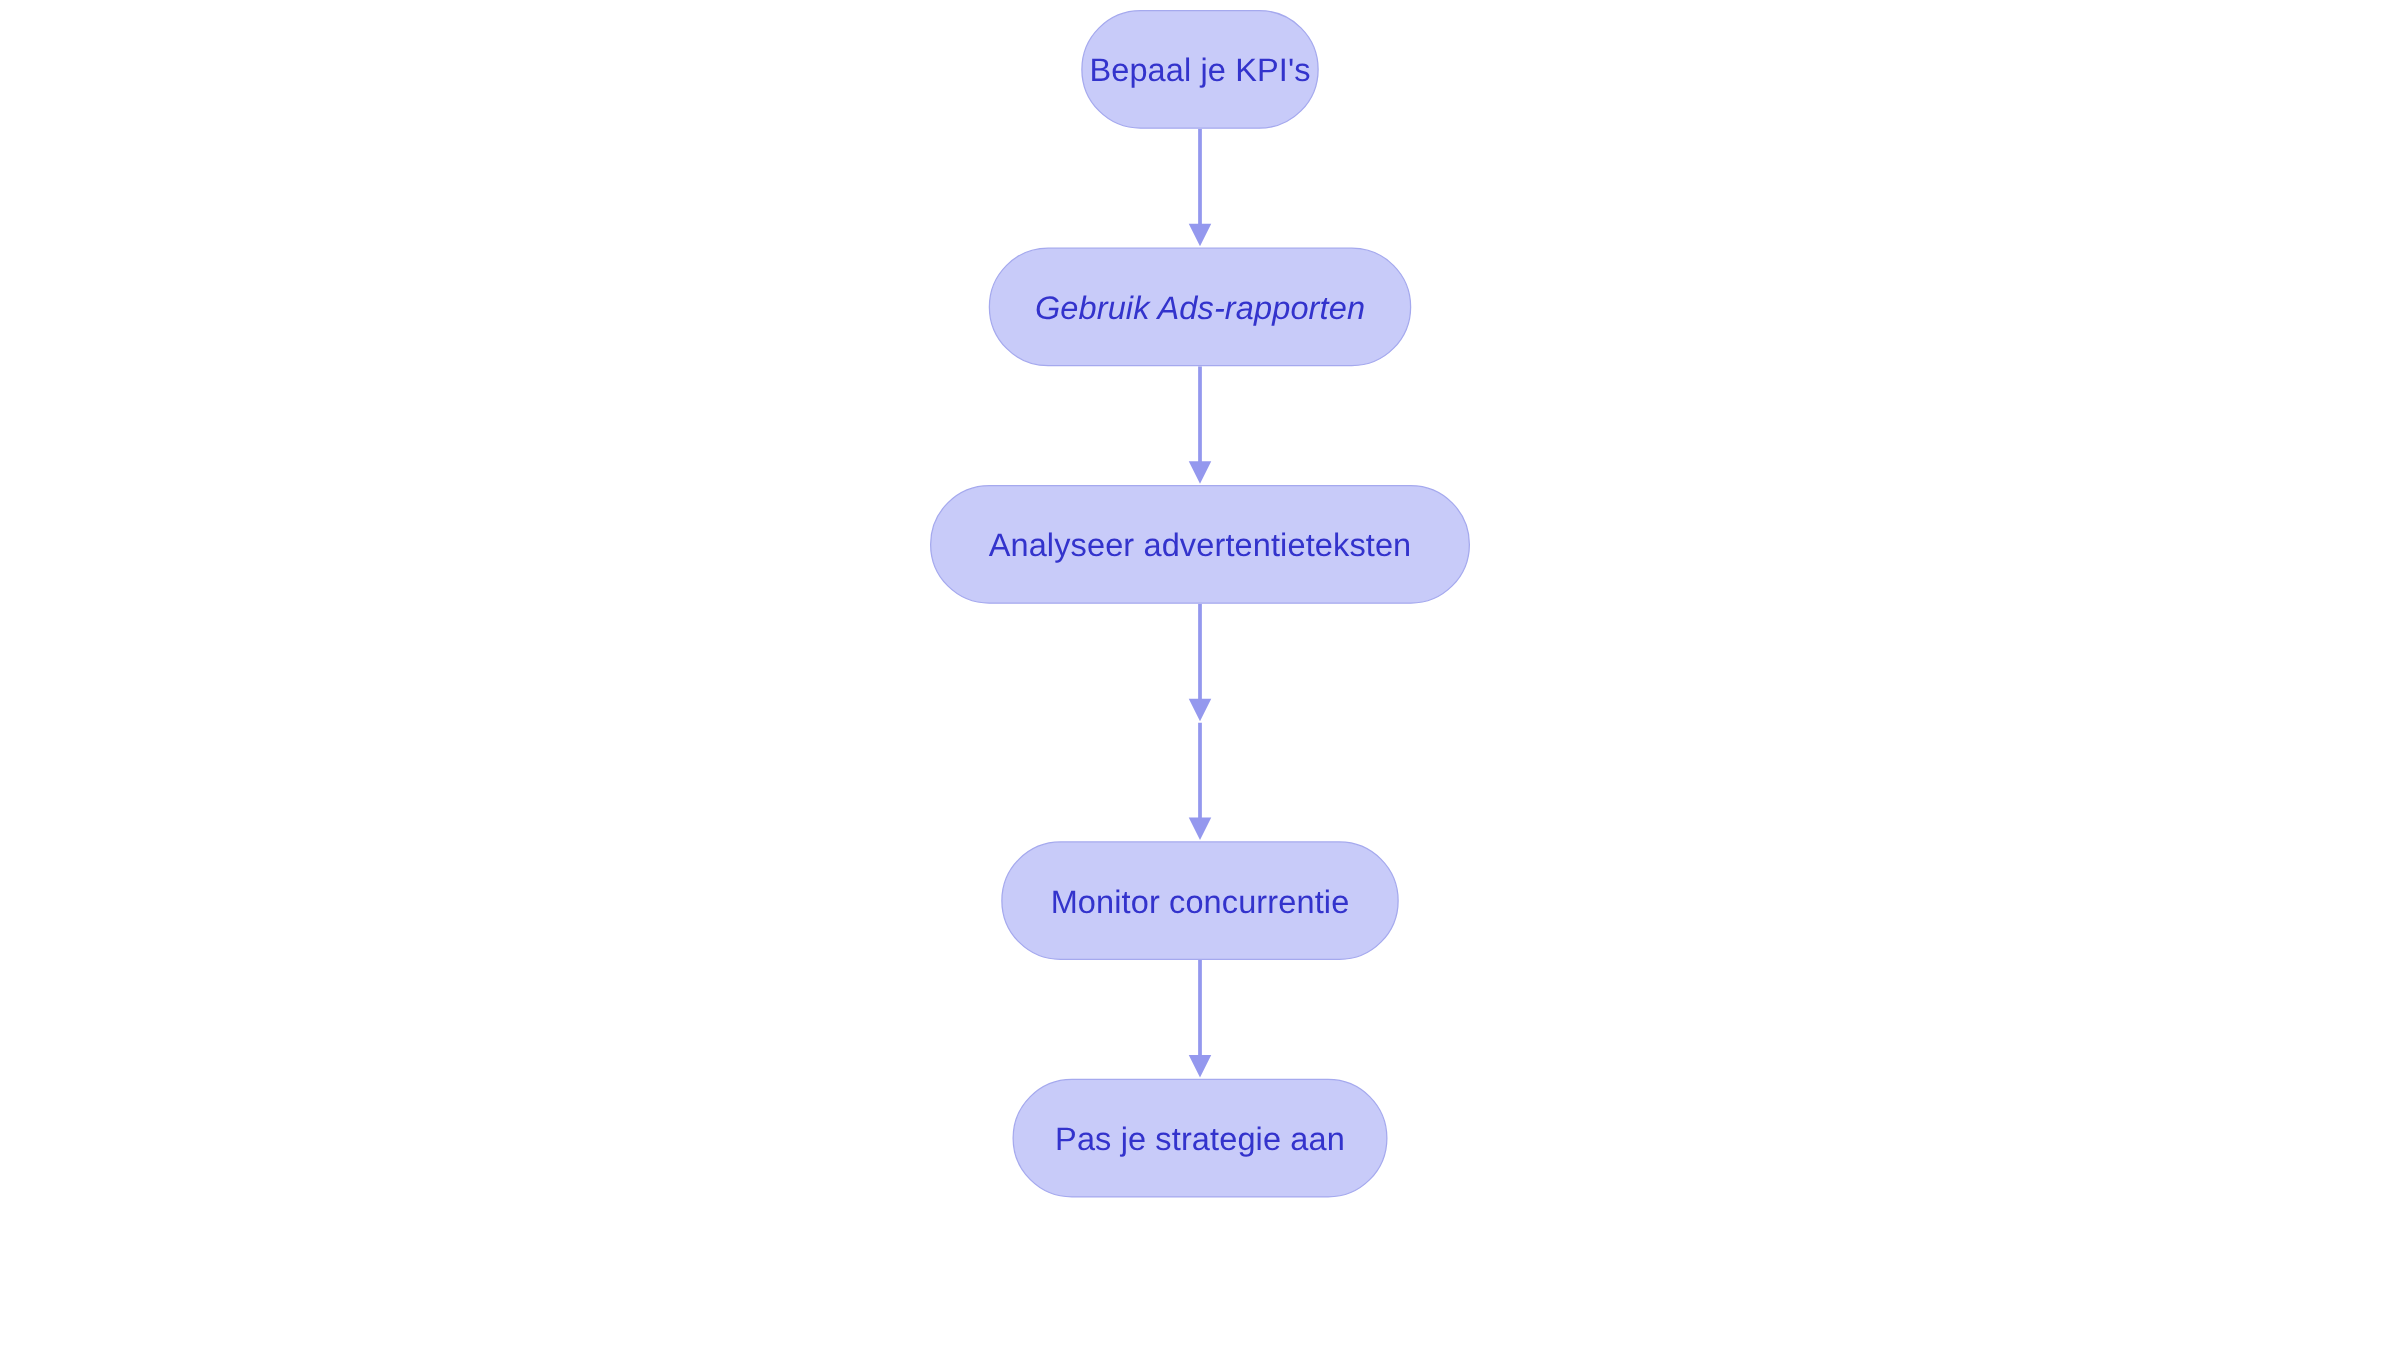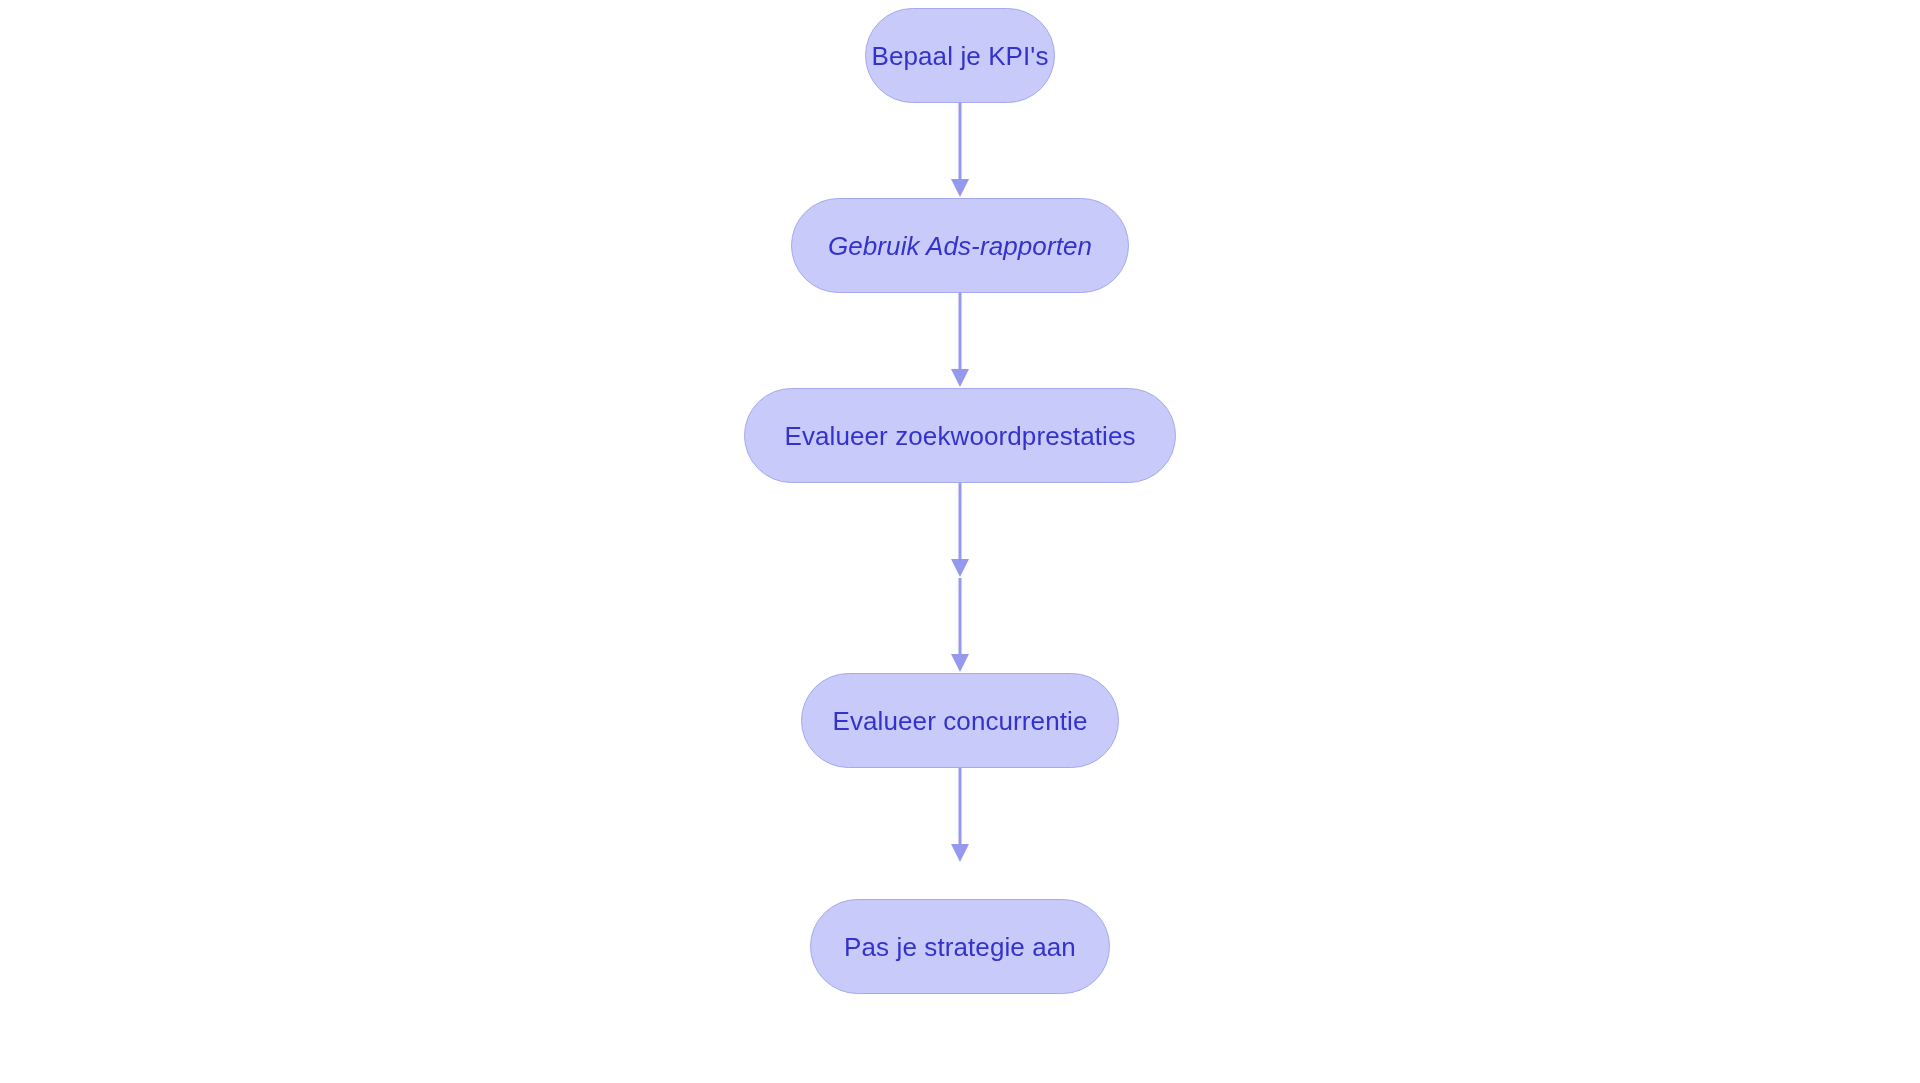--- a/index.html
+++ b/index.html
@@ -80,33 +80,33 @@
       <polygon class="conn-head" points="6,76 24,76 15,94"></polygon>
     </svg>
     <div class="node" style="width: 338px; font-style: italic;">
       <span class="node-label">Gebruik Ads-rapporten</span>
     </div>
     <svg class="connector" viewBox="0 0 30 95" width="30" height="95">
       <line class="conn-line" x1="15" y1="0" x2="15" y2="78"></line>
       <polygon class="conn-head" points="6,76 24,76 15,94"></polygon>
     </svg>
     <div class="node" style="width: 432px;">
-      <span class="node-label">Evalueer zoekwoordprestaties</span>
+      <span class="node-label">Analyseer advertentieteksten</span>
     </div>
     <svg class="connector" viewBox="0 0 30 95" width="30" height="95">
       <line class="conn-line" x1="15" y1="0" x2="15" y2="78"></line>
       <polygon class="conn-head" points="6,76 24,76 15,94"></polygon>
     </svg>
     <svg class="connector" viewBox="0 0 30 95" width="30" height="95">
       <line class="conn-line" x1="15" y1="0" x2="15" y2="78"></line>
       <polygon class="conn-head" points="6,76 24,76 15,94"></polygon>
     </svg>
     <div class="node" style="width: 318px;">
-      <span class="node-label">Evalueer concurrentie</span>
+      <span class="node-label">Monitor concurrentie</span>
     </div>
     <svg class="connector" viewBox="0 0 30 95" width="30" height="95">
       <line class="conn-line" x1="15" y1="0" x2="15" y2="78"></line>
       <polygon class="conn-head" points="6,76 24,76 15,94"></polygon>
     </svg>
-    <div class="node" style="width: 300px; margin-top: 36px;">
+    <div class="node" style="width: 300px;">
       <span class="node-label">Pas je strategie aan</span>
     </div>
   </div>
 
 </body></html>

